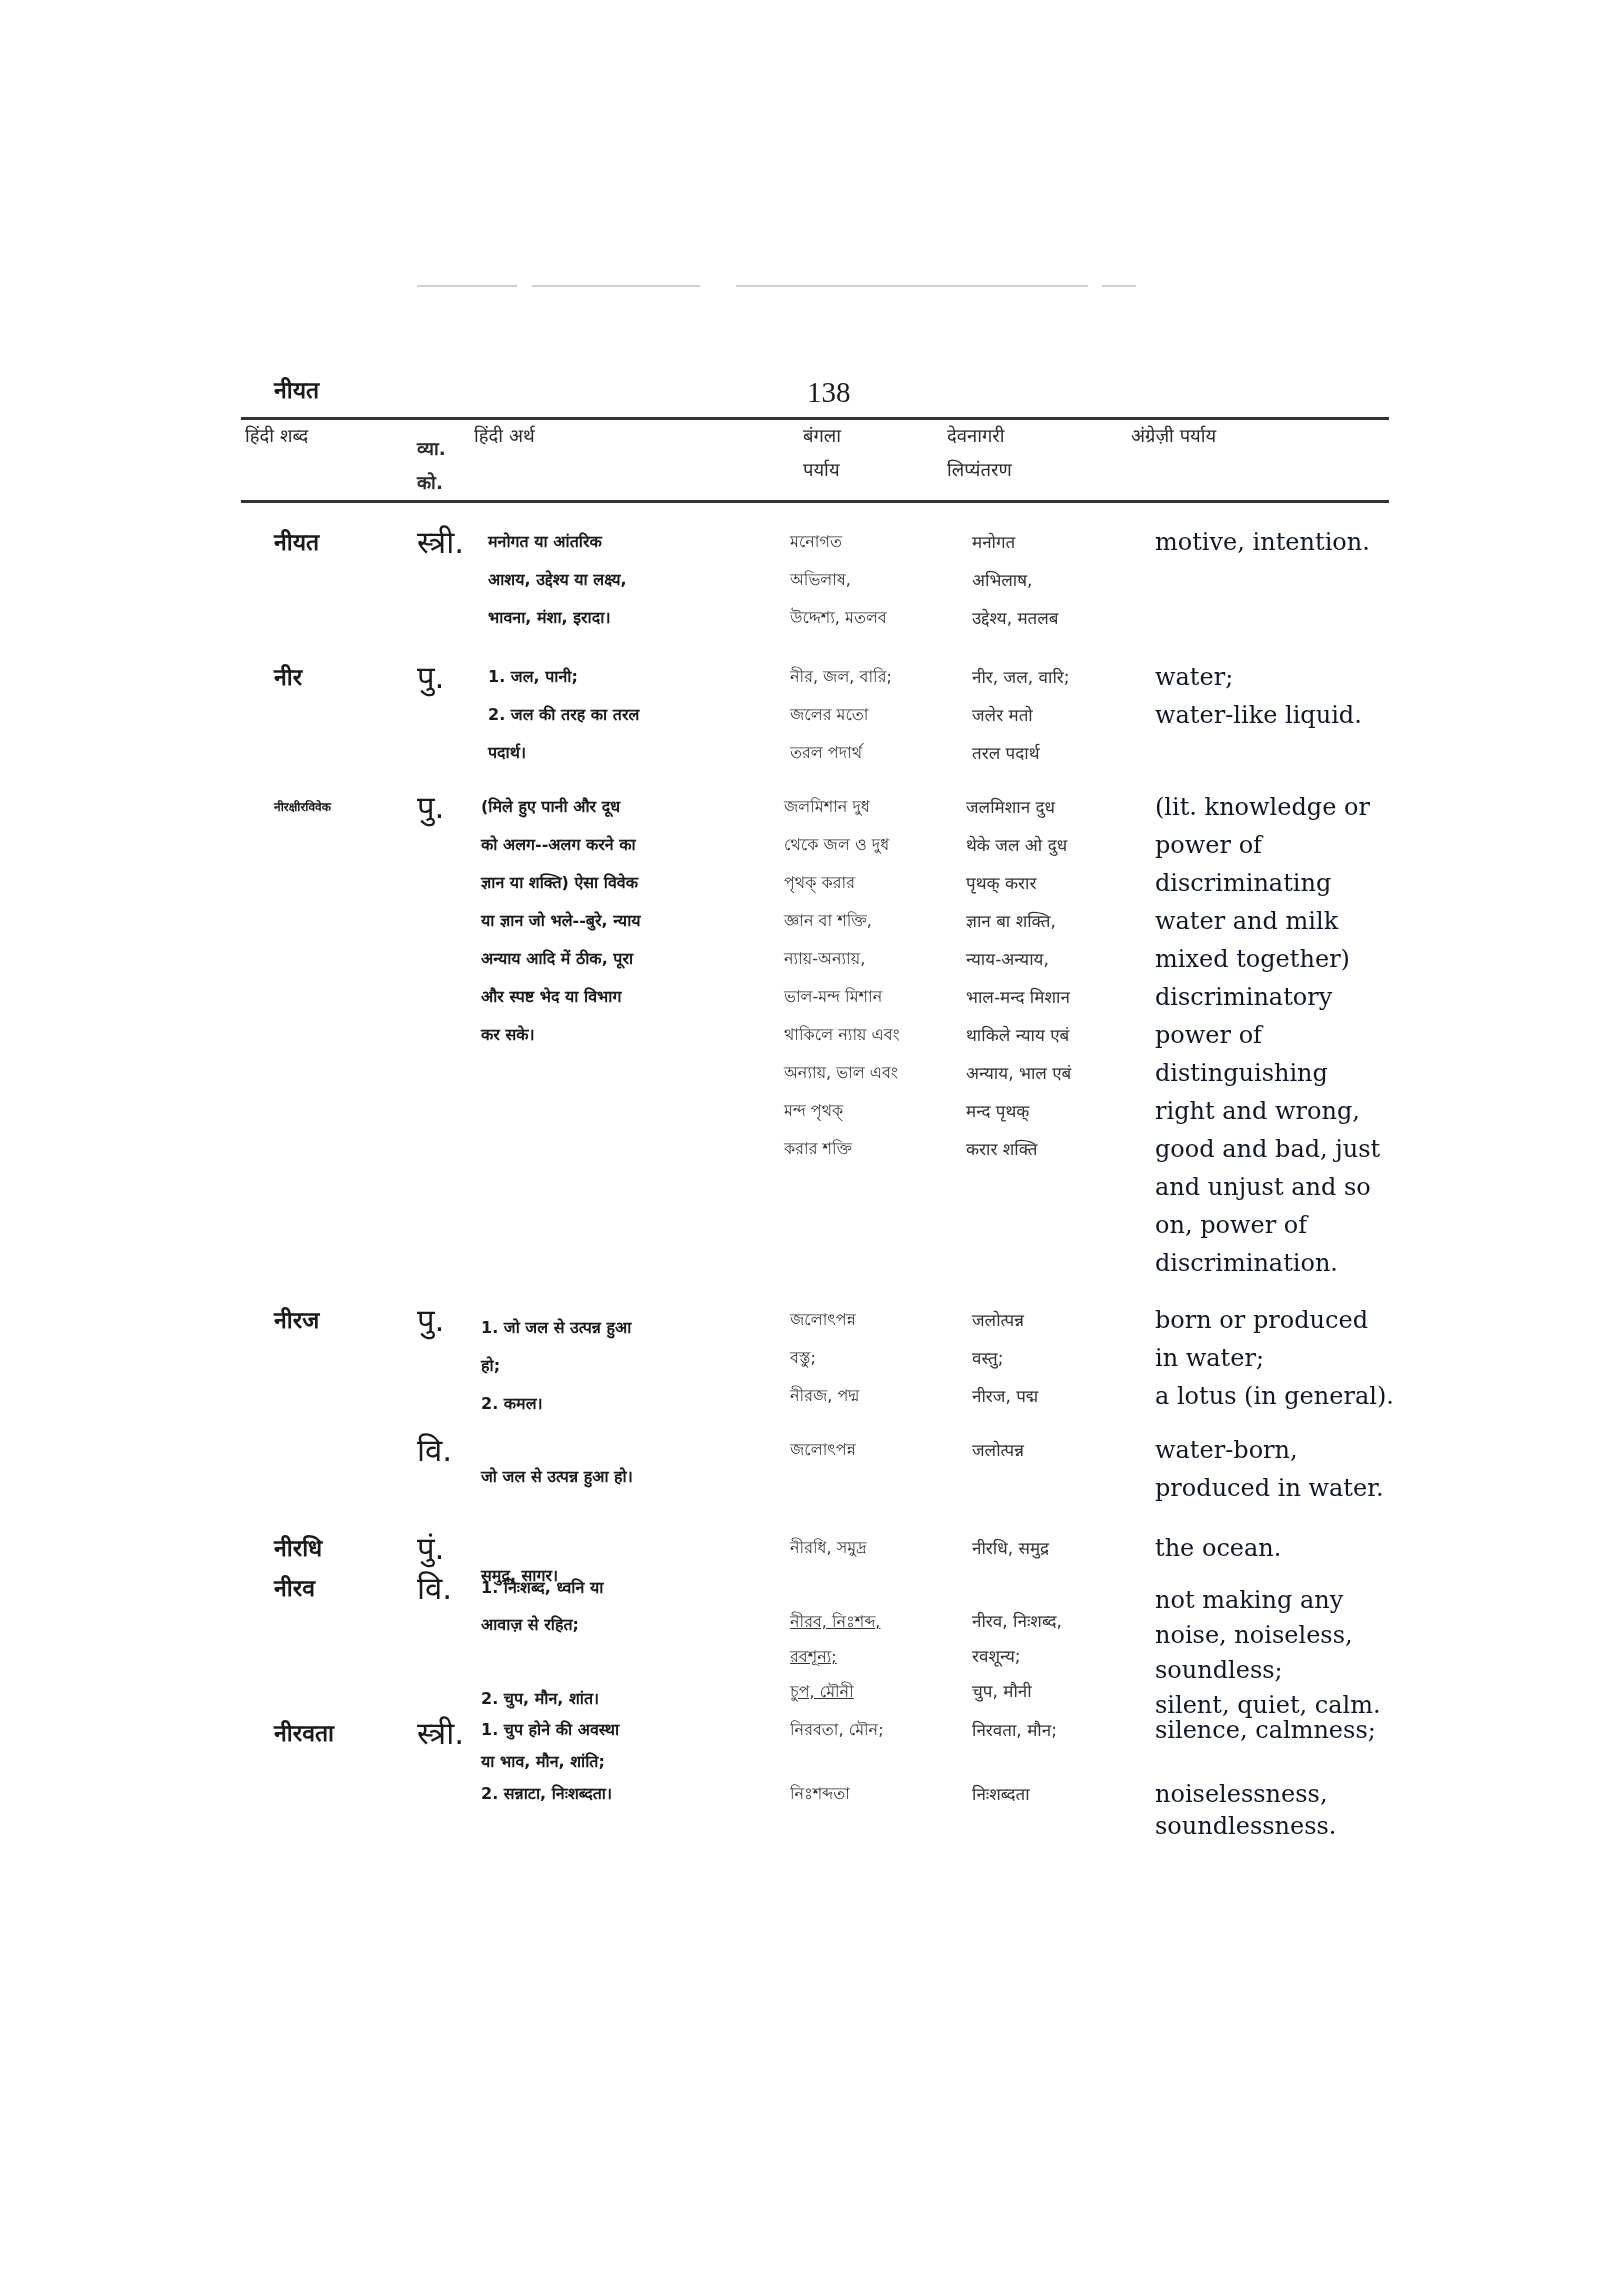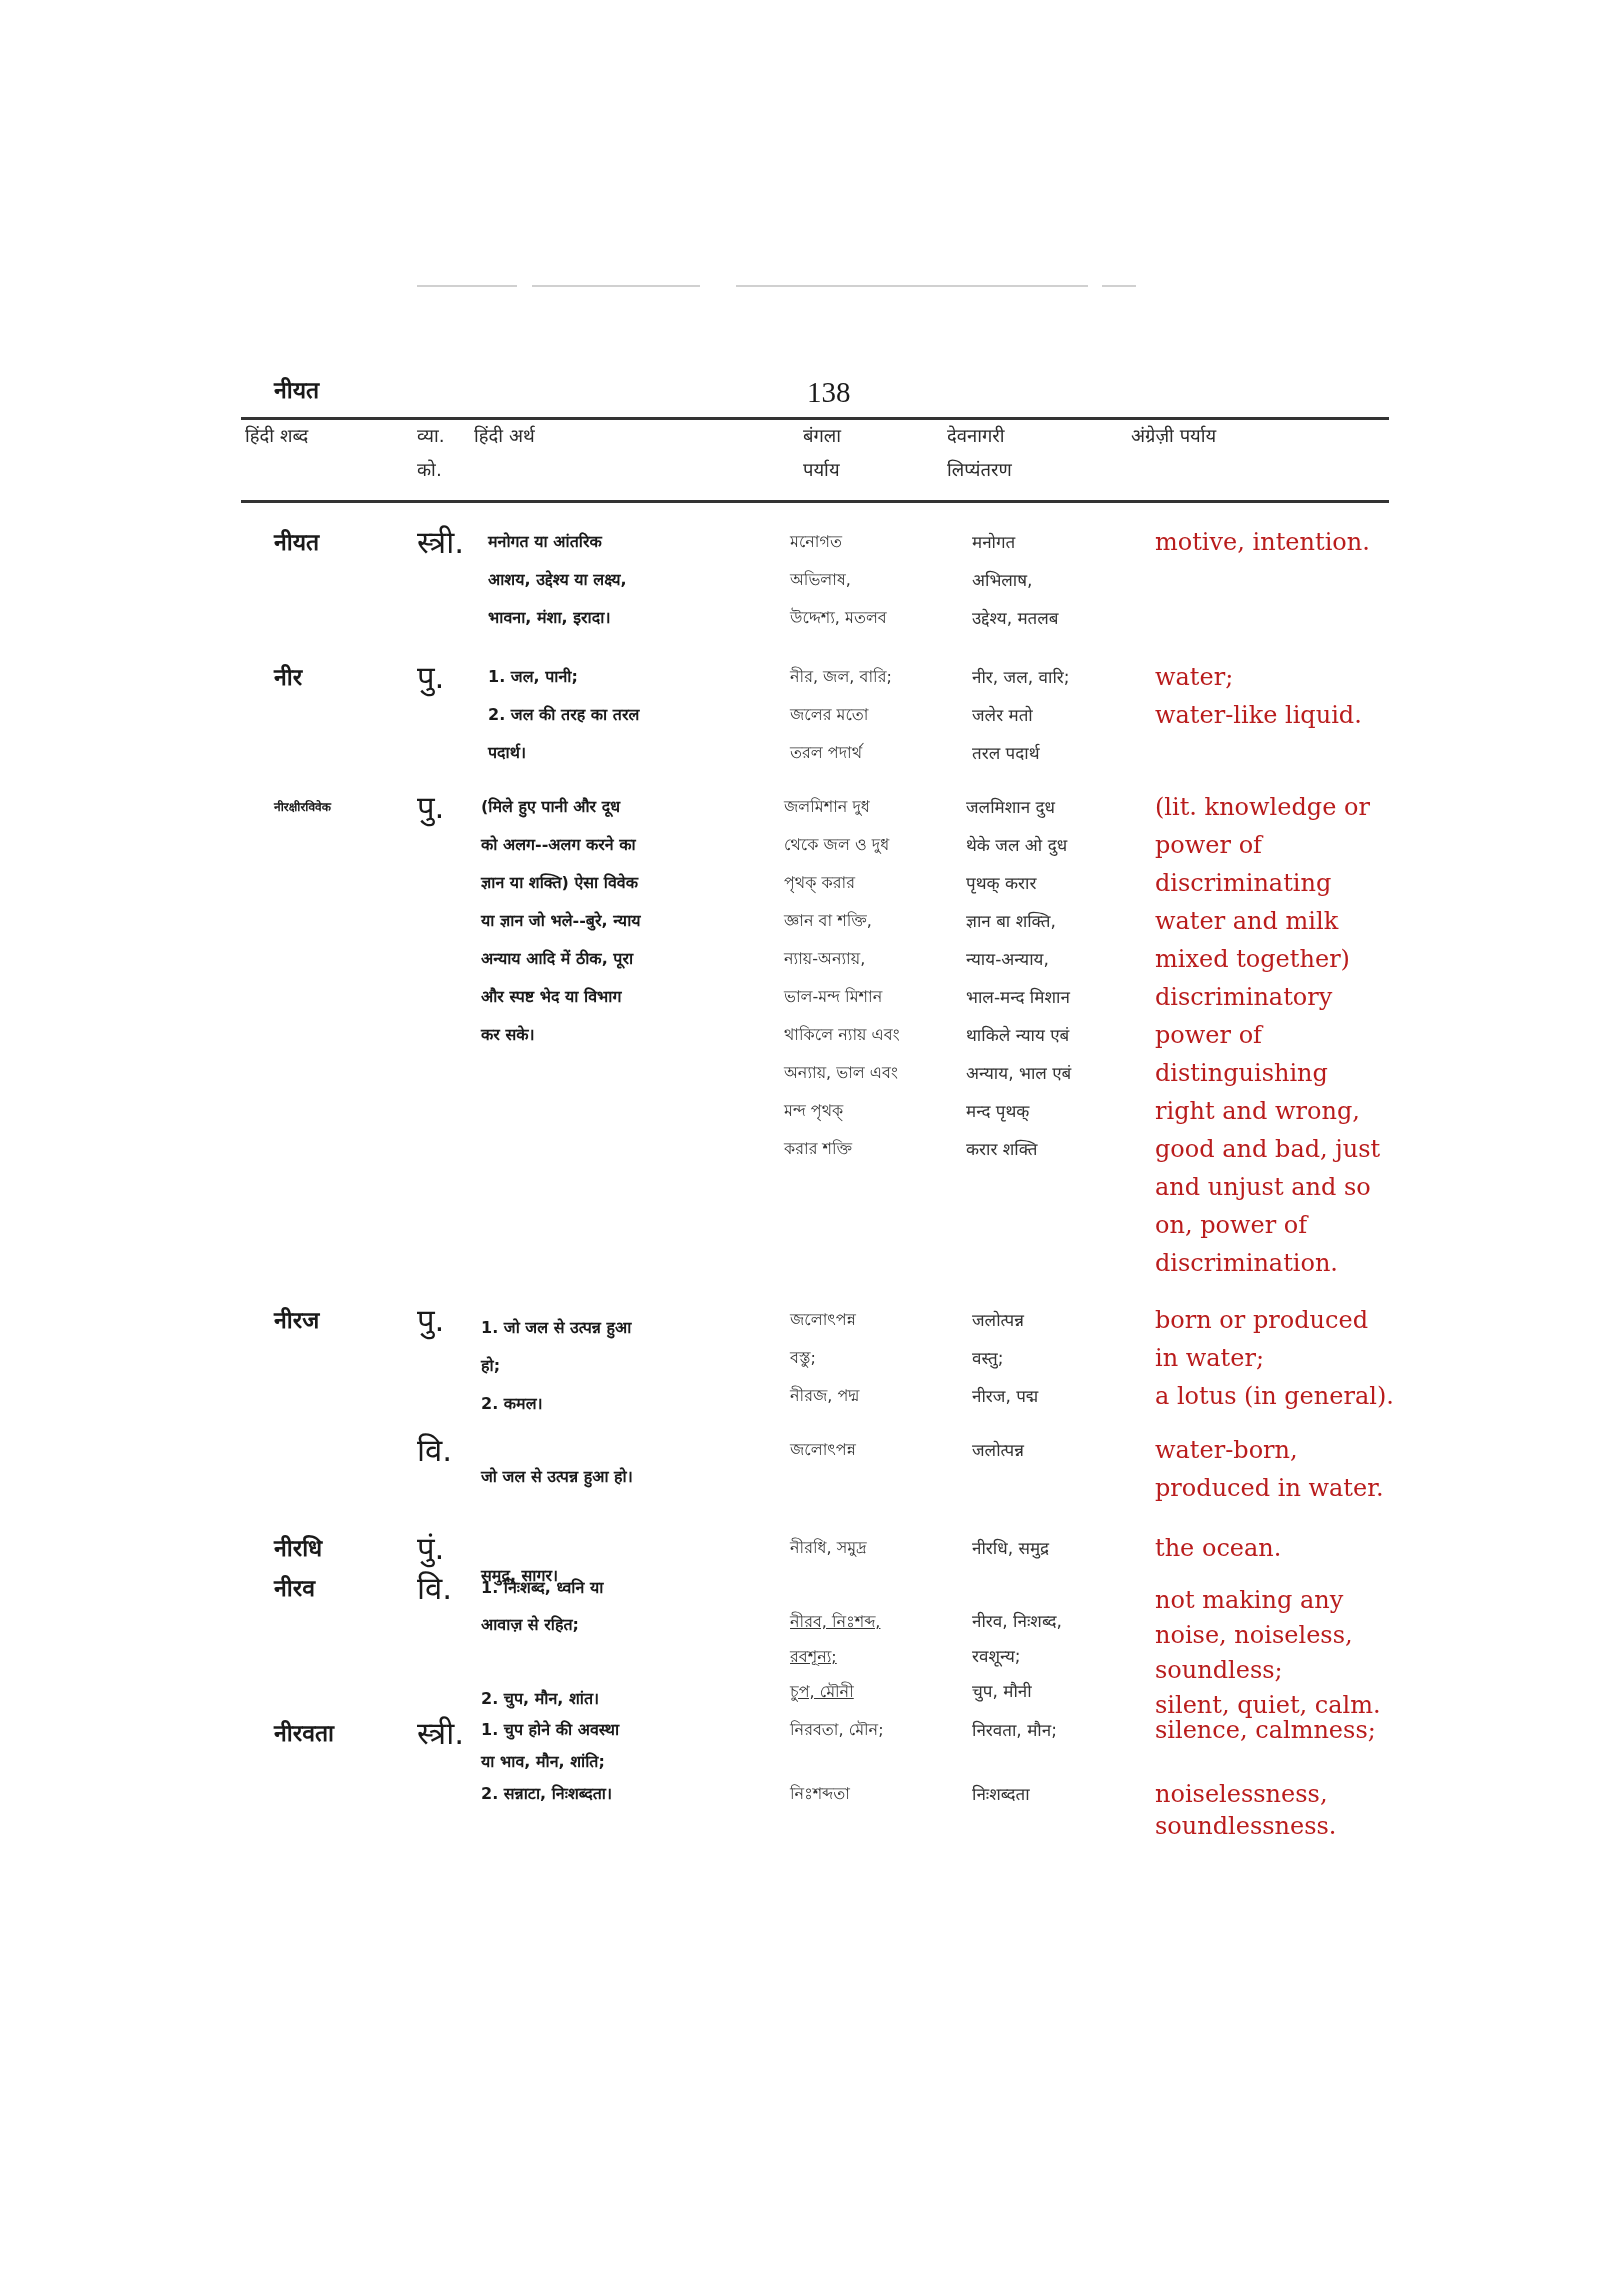--- a/index.html
+++ b/index.html
@@ -10,40 +10,40 @@
   .page-num { position: absolute; left: 807px; top: 376px; font-family: "Liberation Serif", serif; font-size: 29px; }
   .rule { position: absolute; left: 241px; width: 1148px; height: 3.1px; background: #333; }
   .hdr { position: absolute; font-family: "DejaVu Sans", sans-serif; font-size: 18.4px; line-height: 34px; color: #2a2a2a; }
   .row { position: absolute; left: 0; width: 1622px; }
   .cell { position: absolute; white-space: pre-line; }
   .hw { left: 274px; font-family: "DejaVu Sans", sans-serif; font-weight: bold; font-size: 23px; line-height: 38px; }
   .gr { font-family: "DejaVu Sans", sans-serif; font-size: 31px; line-height: 38px; }
   .hi { font-family: "DejaVu Sans", sans-serif; font-weight: bold; font-size: 16px; line-height: 38px; }
   .bn { font-family: "DejaVu Sans", sans-serif; font-size: 16px; line-height: 38px; color: #333; }
   .dv { font-family: "DejaVu Sans", sans-serif; font-size: 17px; line-height: 38px; color: #333; }
-  .en { left: 1155px; font-family: "DejaVu Serif", serif; font-size: 24px; line-height: 38px; color: #b91c1c; }
+  .en { left: 1155px; font-family: "DejaVu Serif", serif; font-size: 24px; line-height: 38px; color: #0f172a; }
 </style>
 </head>
 <body>
 
 <div class="page">
 
   <div class="faint-rule" style="left:417px;width:46px;"></div>
   <div class="faint-rule" style="left:463px;width:54px;"></div>
   <div class="faint-rule" style="left:532px;width:168px;"></div>
   <div class="faint-rule" style="left:736px;width:352px;"></div>
   <div class="faint-rule" style="left:1102px;width:34px;"></div>
 
   <div class="running-head">नीयत</div>
   <div class="page-num">138</div>
 
   <div class="rule" style="top:417px;"></div>
 
   <div class="hdr" style="left:245px;top:419px;">हिंदी शब्द</div>
-  <div class="hdr" style="left:417px;top:419px;white-space:pre-line;">व्या.
+  <div class="hdr" style="left:417px;top:432px;white-space:pre-line;font-weight:bold;">व्या.
 को.</div>
   <div class="hdr" style="left:474px;top:419px;">हिंदी अर्थ</div>
   <div class="hdr" style="left:803px;top:419px;white-space:pre-line;">बंगला
 पर्याय</div>
   <div class="hdr" style="left:947px;top:419px;white-space:pre-line;">देवनागरी
 लिप्यंतरण</div>
   <div class="hdr" style="left:1131px;top:419px;">अंग्रेज़ी पर्याय</div>
 
   <div class="rule" style="top:500px;"></div>
 

